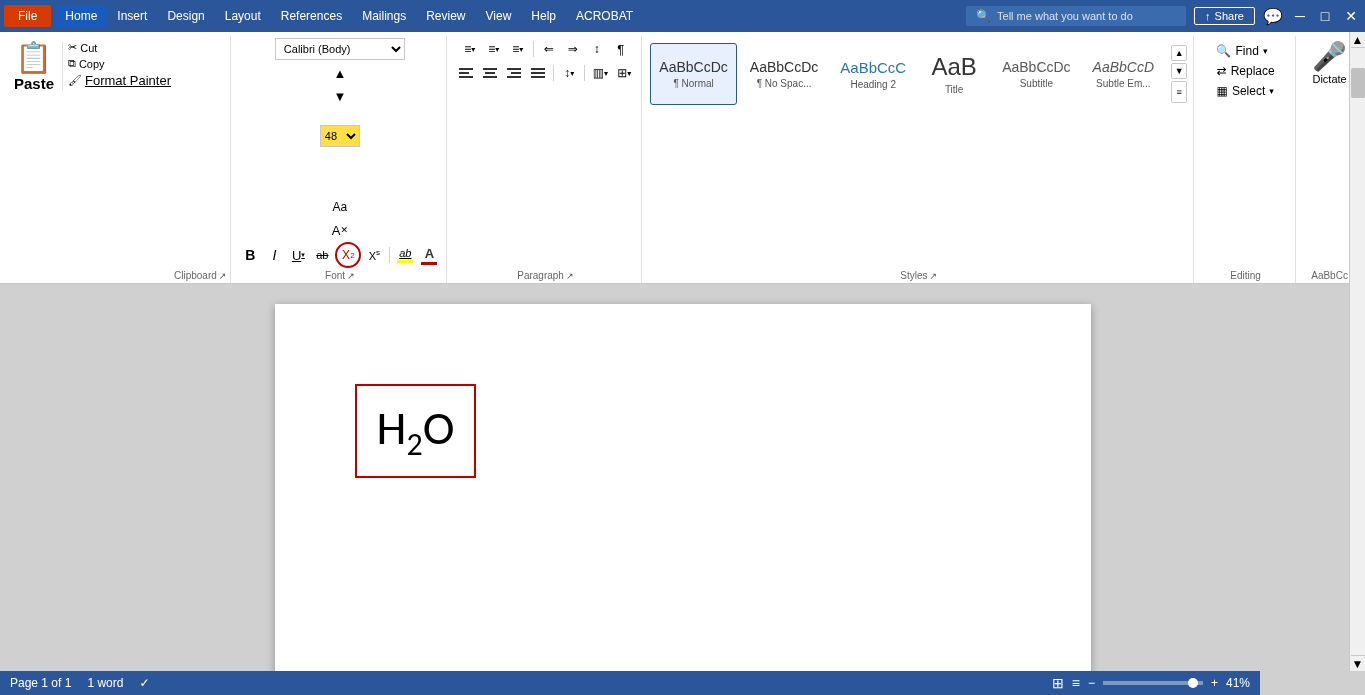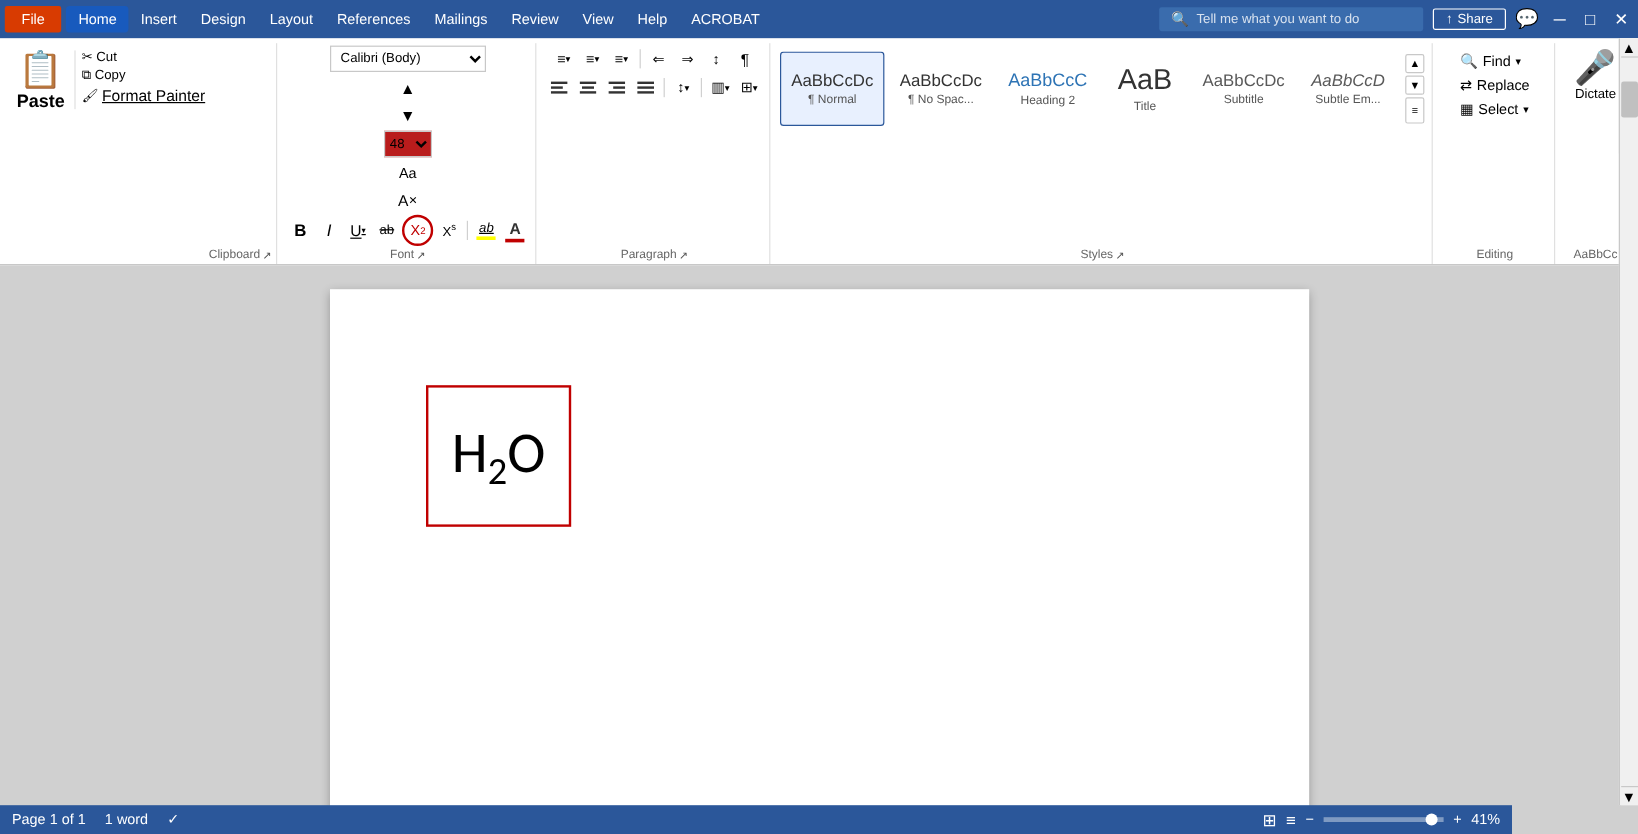--- a/index.html
+++ b/index.html
@@ -144,22 +144,23 @@
       height: 22px;
       background: white;
       cursor: pointer;
     }
     .font-size-select {
       border: 1px solid #c8c8c8;
       padding: 1px 0;
       font-size: 11px;
       width: 40px;
       height: 22px;
-      background: #b91c1c;
-      cursor: pointer;
+      background: #fde047;
+      cursor: pointer;
+      margin-top: 16px;
     }
     .icon-btn {
       width: 20px;
       height: 20px;
       border: none;
       background: transparent;
       cursor: pointer;
       display: flex;
       align-items: center;
       justify-content: center;
@@ -294,21 +295,21 @@
       position: relative;
       padding: 60px 80px;
     }
     .document-content {
       display: flex;
       flex-direction: column;
       align-items: flex-start;
     }
     .h2o-container {
       border: 2px solid #c00000;
-      padding: 24px 20px;
+      padding: 12px 20px;
       display: inline-block;
       margin-top: 20px;
     }
     .h2o-text {
       font-size: 48px;
       font-family: 'Calibri', 'Segoe UI', Arial, sans-serif;
       font-weight: normal;
     }
     .h2o-sub {
       font-size: 32px;
@@ -487,21 +488,21 @@
         <div class="ribbon-group font-group">
           <div class="font-row1">
             <select class="font-select">
               <option>Calibri (Body)</option>
             </select>
             <div class="icon-btn">▲</div>
             <div class="icon-btn">▼</div>
             <select class="font-size-select">
               <option>48</option>
             </select>
-            <div class="icon-btn" style="font-size:12px;">Aa</div>
+            <div class="icon-btn" style="font-size:12px;margin-top:47px;">Aa</div>
             <div class="icon-btn" style="font-size:13px;">A<span style="font-size:9px;vertical-align:super;">✕</span></div>
           </div>
           <div class="font-row2">
             <div class="format-btn bold" style="font-weight:bold;font-size:14px;">B</div>
             <div class="format-btn italic" style="font-style:italic;font-size:14px;">I</div>
             <div class="format-btn underline" style="font-size:13px;">U<span style="font-size:7px;">▾</span></div>
             <div class="format-btn">
               <span class="strikethrough">ab</span>
             </div>
             <div class="subscript-btn" style="position:relative;">

